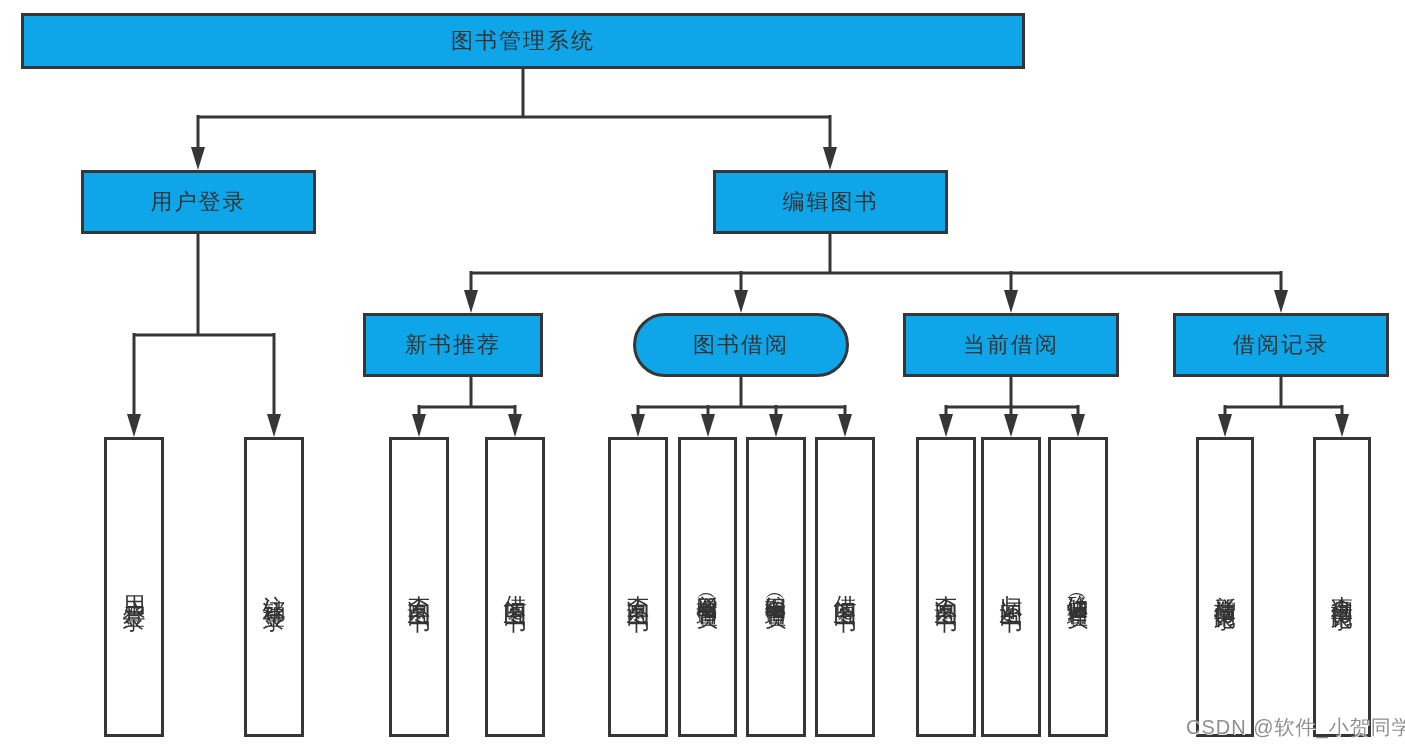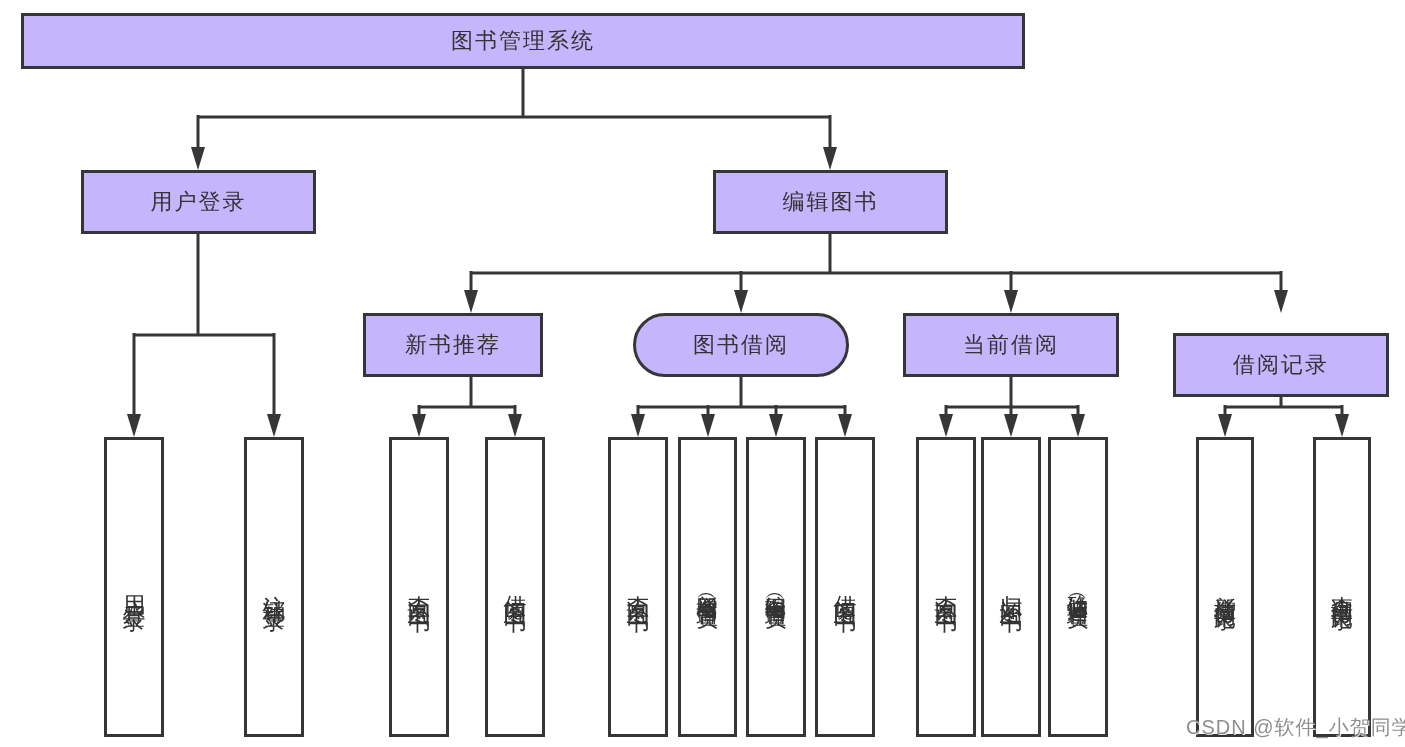--- a/index.html
+++ b/index.html
@@ -19,21 +19,21 @@
     position: absolute;
     left: 0;
     top: 0;
     width: 1405px;
     height: 747px;
   }
   .hbox {
     position: absolute;
     box-sizing: border-box;
     border: 3px solid #363636;
-    background: #c4b5fd;
+    background: #0ea5e9;
     display: flex;
     align-items: center;
     justify-content: center;
     color: #333333;
     font-size: 22px;
     letter-spacing: 2px;
     white-space: nowrap;
   }
   .vbox {
     position: absolute;
@@ -159,21 +159,21 @@
 
   <div class="hbox" style="left:363px; top:313px; width:180px; height:64px;">
     <span>新书推荐</span>
   </div>
   <div class="hbox" style="left:633px; top:313px; width:216px; height:64px;border-radius:32px;">
     <span>图书借阅</span>
   </div>
   <div class="hbox" style="left:903px; top:313px; width:216px; height:64px;">
     <span>当前借阅</span>
   </div>
-  <div class="hbox" style="left:1173px; top:313px; width:216px; height:64px;margin-top:20px;">
+  <div class="hbox" style="left:1173px; top:313px; width:216px; height:64px;">
     <span>借阅记录</span>
   </div>
 
   <div class="vbox" style="left:104px;">
     <span>用户登录</span>
   </div>
   <div class="vbox" style="left:244px;">
     <span>注销登录</span>
   </div>
 

